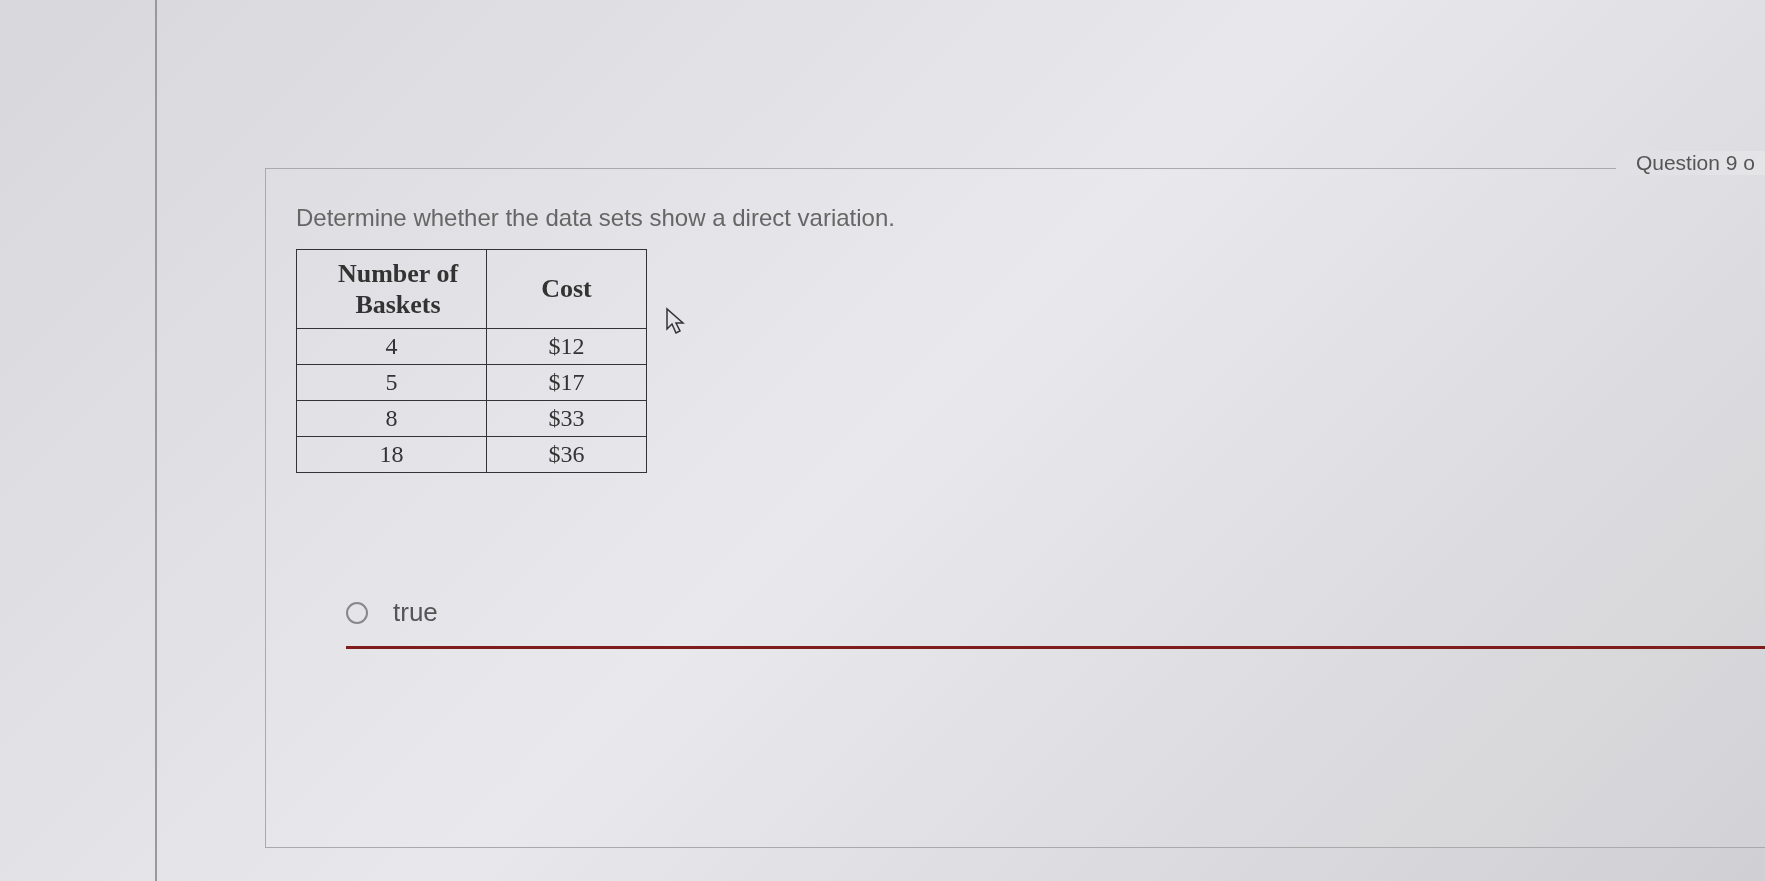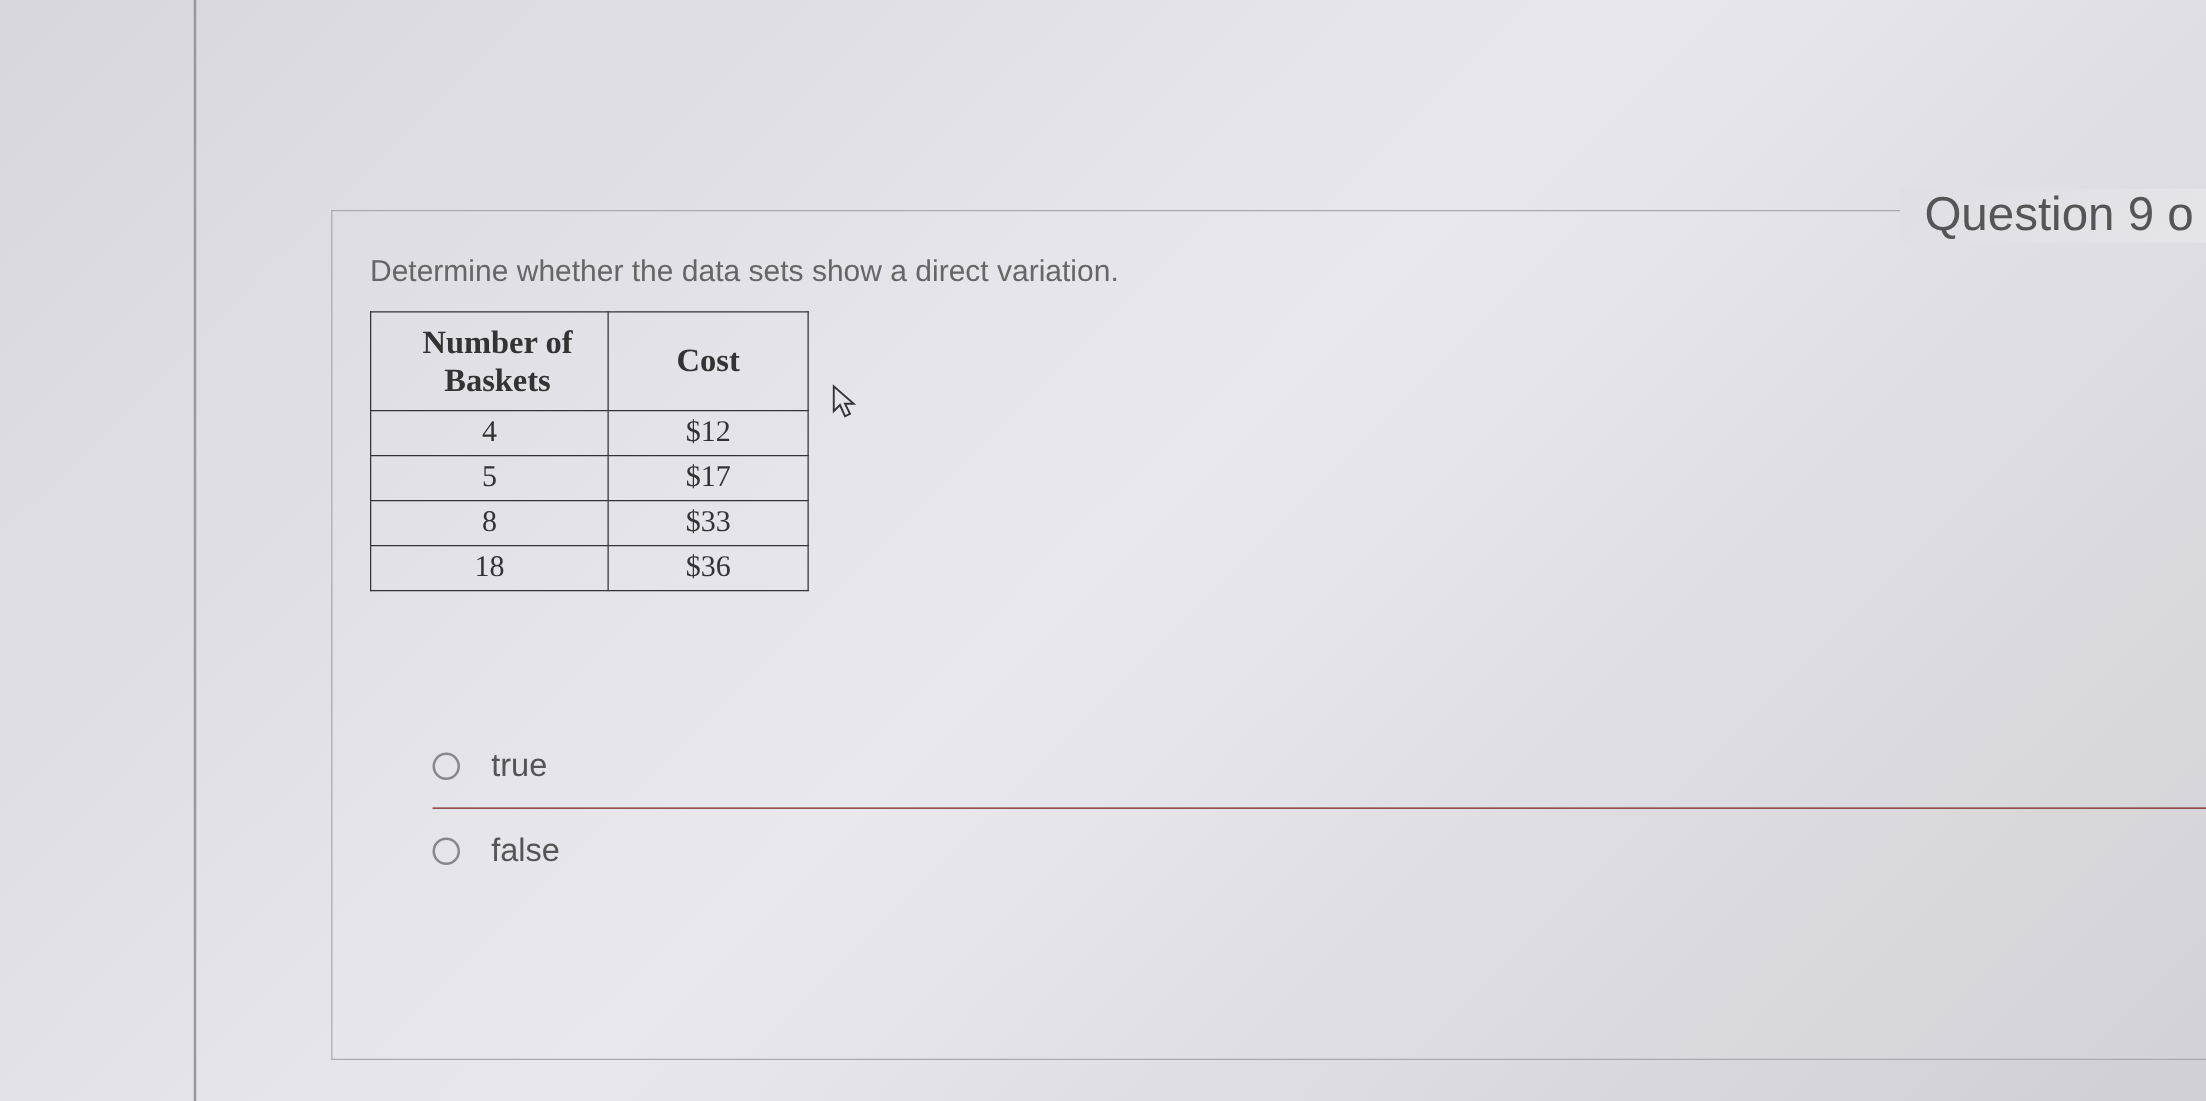--- a/index.html
+++ b/index.html
@@ -64,21 +64,21 @@
       border-right: none;
       background: rgba(255,255,255,0.05);
     }
     
     .question-label-wrap {
       position: absolute;
       right: 0;
       top: -18px;
       background: linear-gradient(135deg, #e0e0e4 0%, #e5e5e8 100%);
       padding: 0 10px 0 20px;
-      font-size: 38px;
+      font-size: 21px;
       color: #555;
     }
     
     .question-text {
       position: absolute;
       left: 30px;
       top: 35px;
       font-size: 24px;
       color: #666;
     }
@@ -137,21 +137,21 @@
     
     .option-row {
       display: flex;
       align-items: center;
       padding: 18px 0;
       font-size: 26px;
       color: #555;
     }
     
     .option-divider {
-      border-bottom: 1px solid #7f1d1d;
+      border-bottom: 3px solid #7f1d1d;
     }
     
     .radio {
       width: 22px;
       height: 22px;
       border: 2px solid #888;
       border-radius: 50%;
       margin-right: 25px;
       display: inline-block;
       flex-shrink: 0;
@@ -200,21 +200,17 @@
 
     <svg class="cursor-icon" viewBox="0 0 24 30">
       <path d="M 3 2 L 3 22 L 8 17 L 12 26 L 16 24 L 12 16 L 19 16 Z" fill="none" stroke="#333" stroke-width="1.5"></path>
     </svg>
 
     <div class="options-area">
       <div class="option-row option-divider">
         <span class="radio"></span>
         <span>true</span>
       </div>
-      <div class="option-row">
-        <span class="radio"></span>
-        <span>false</span>
-      </div>
     </div>
 
   </div>
 
 </div>
 
 </body></html>

